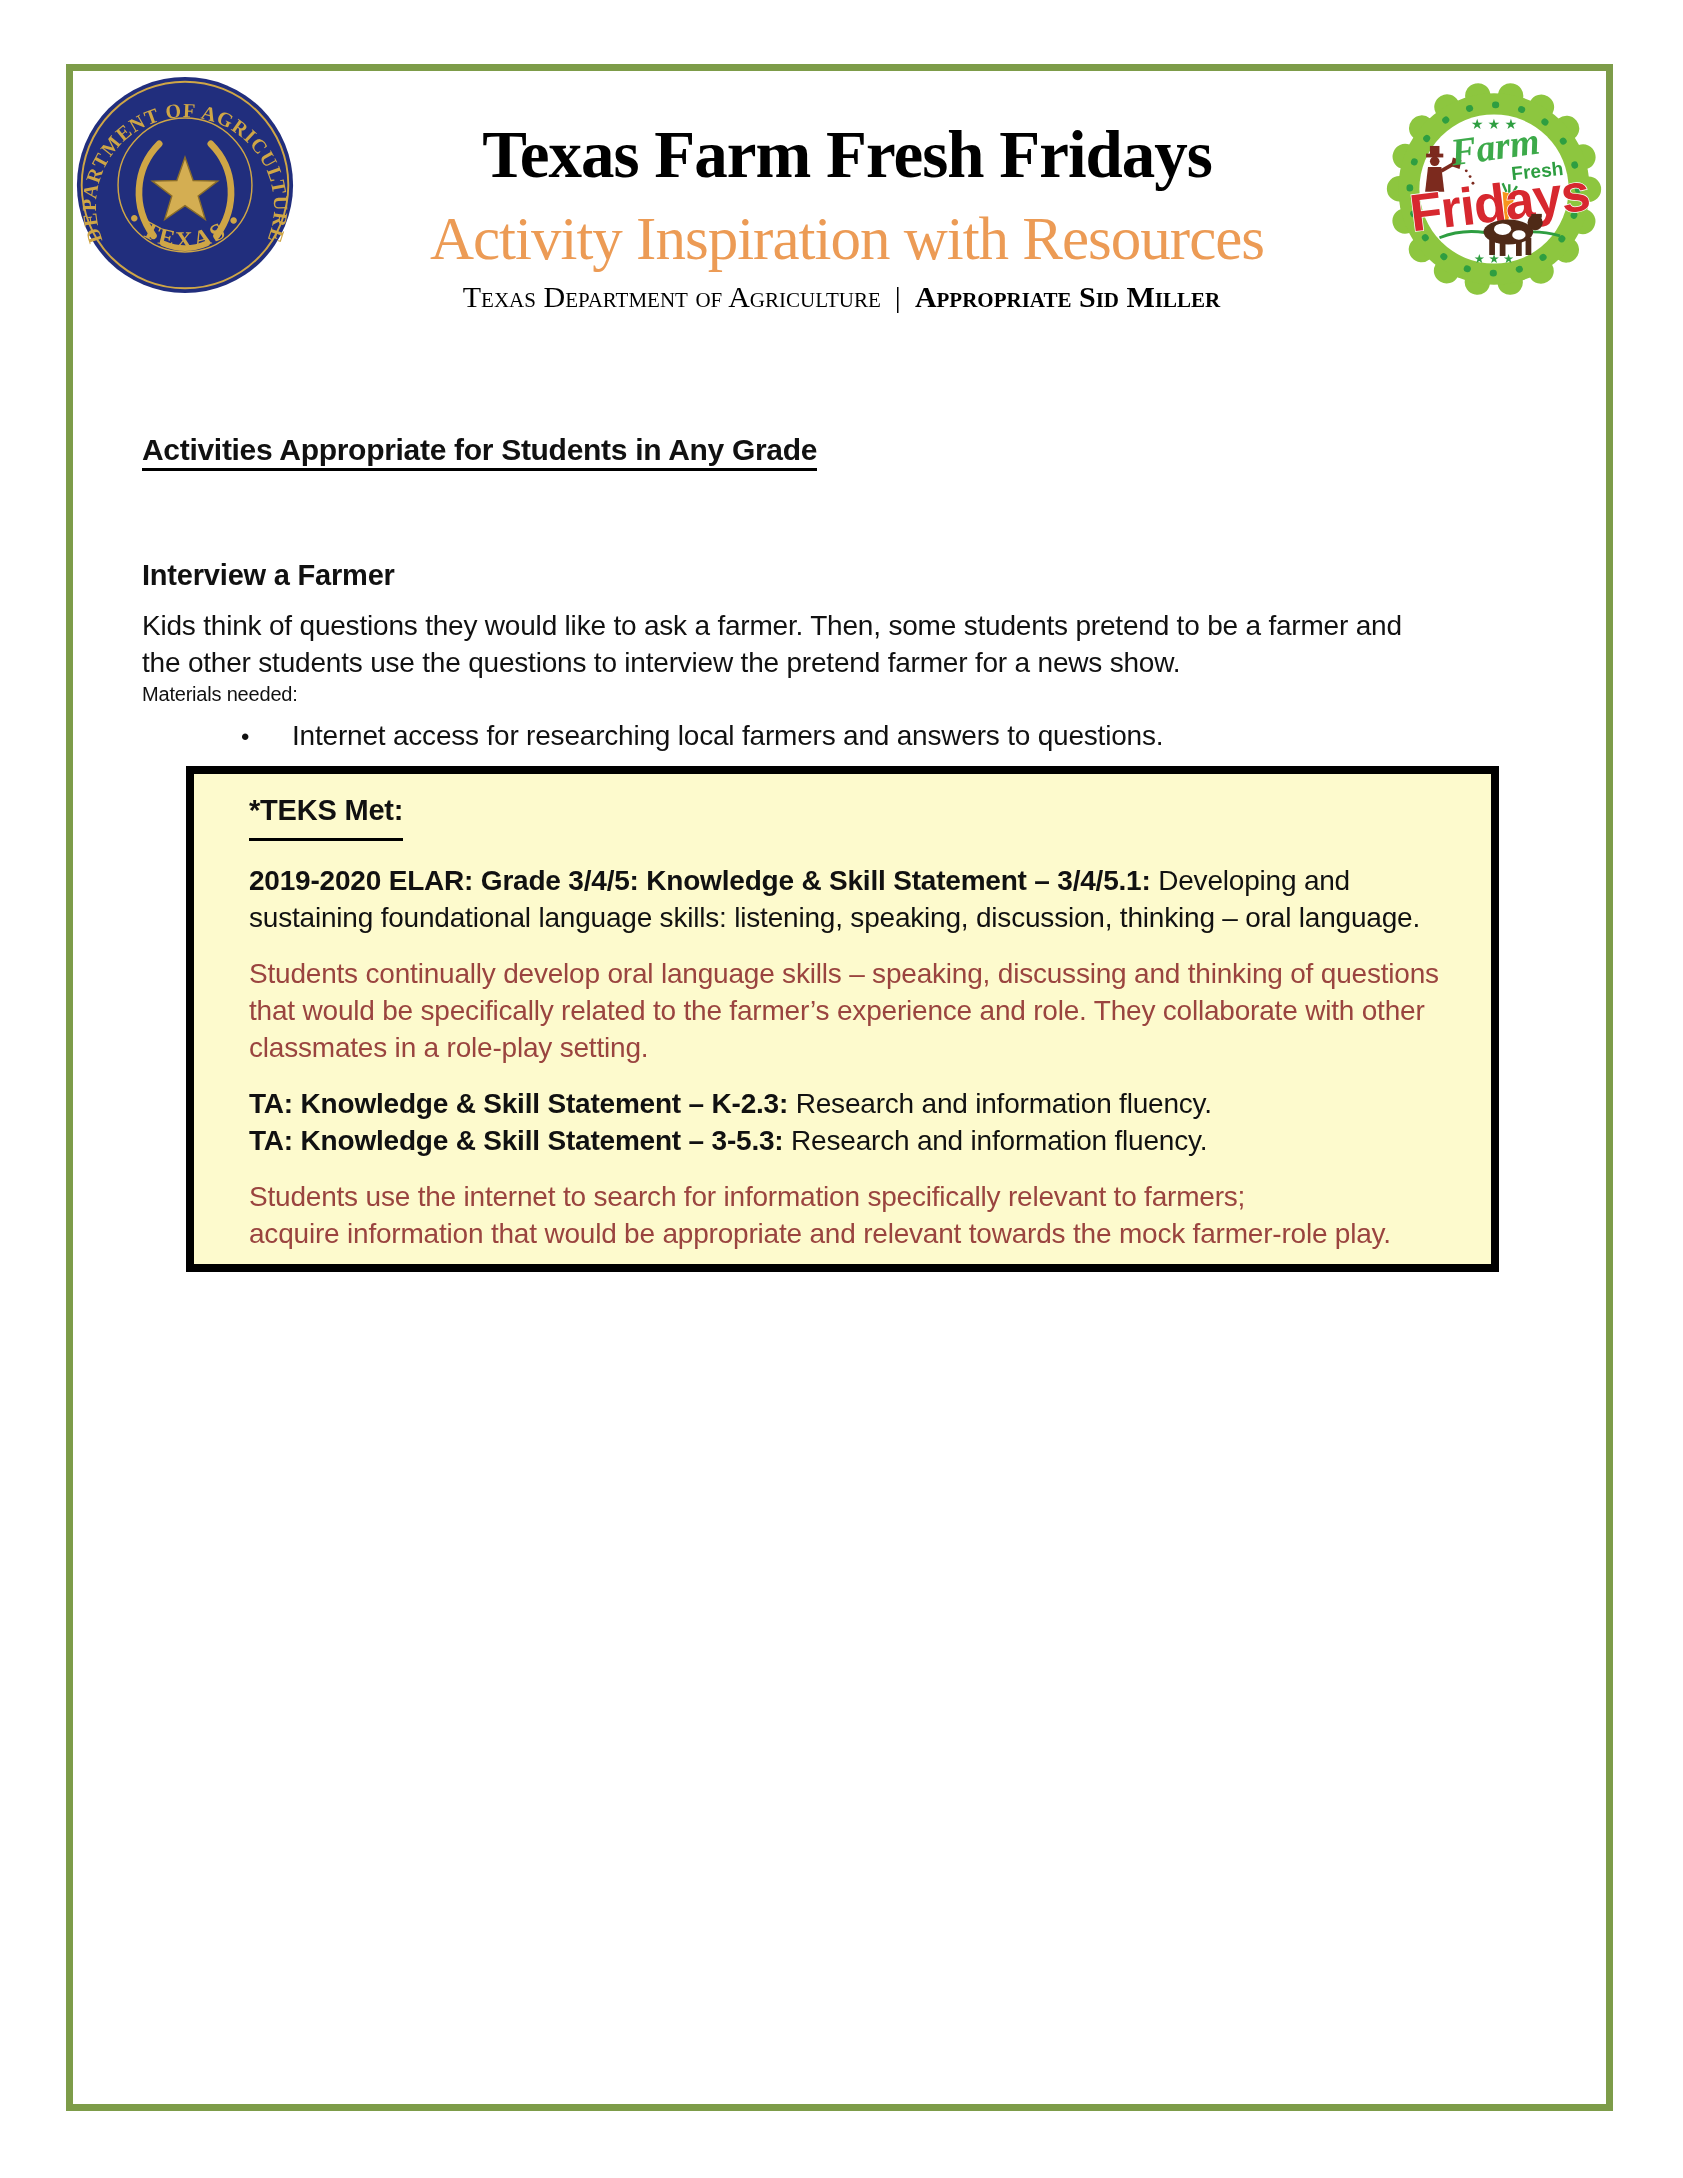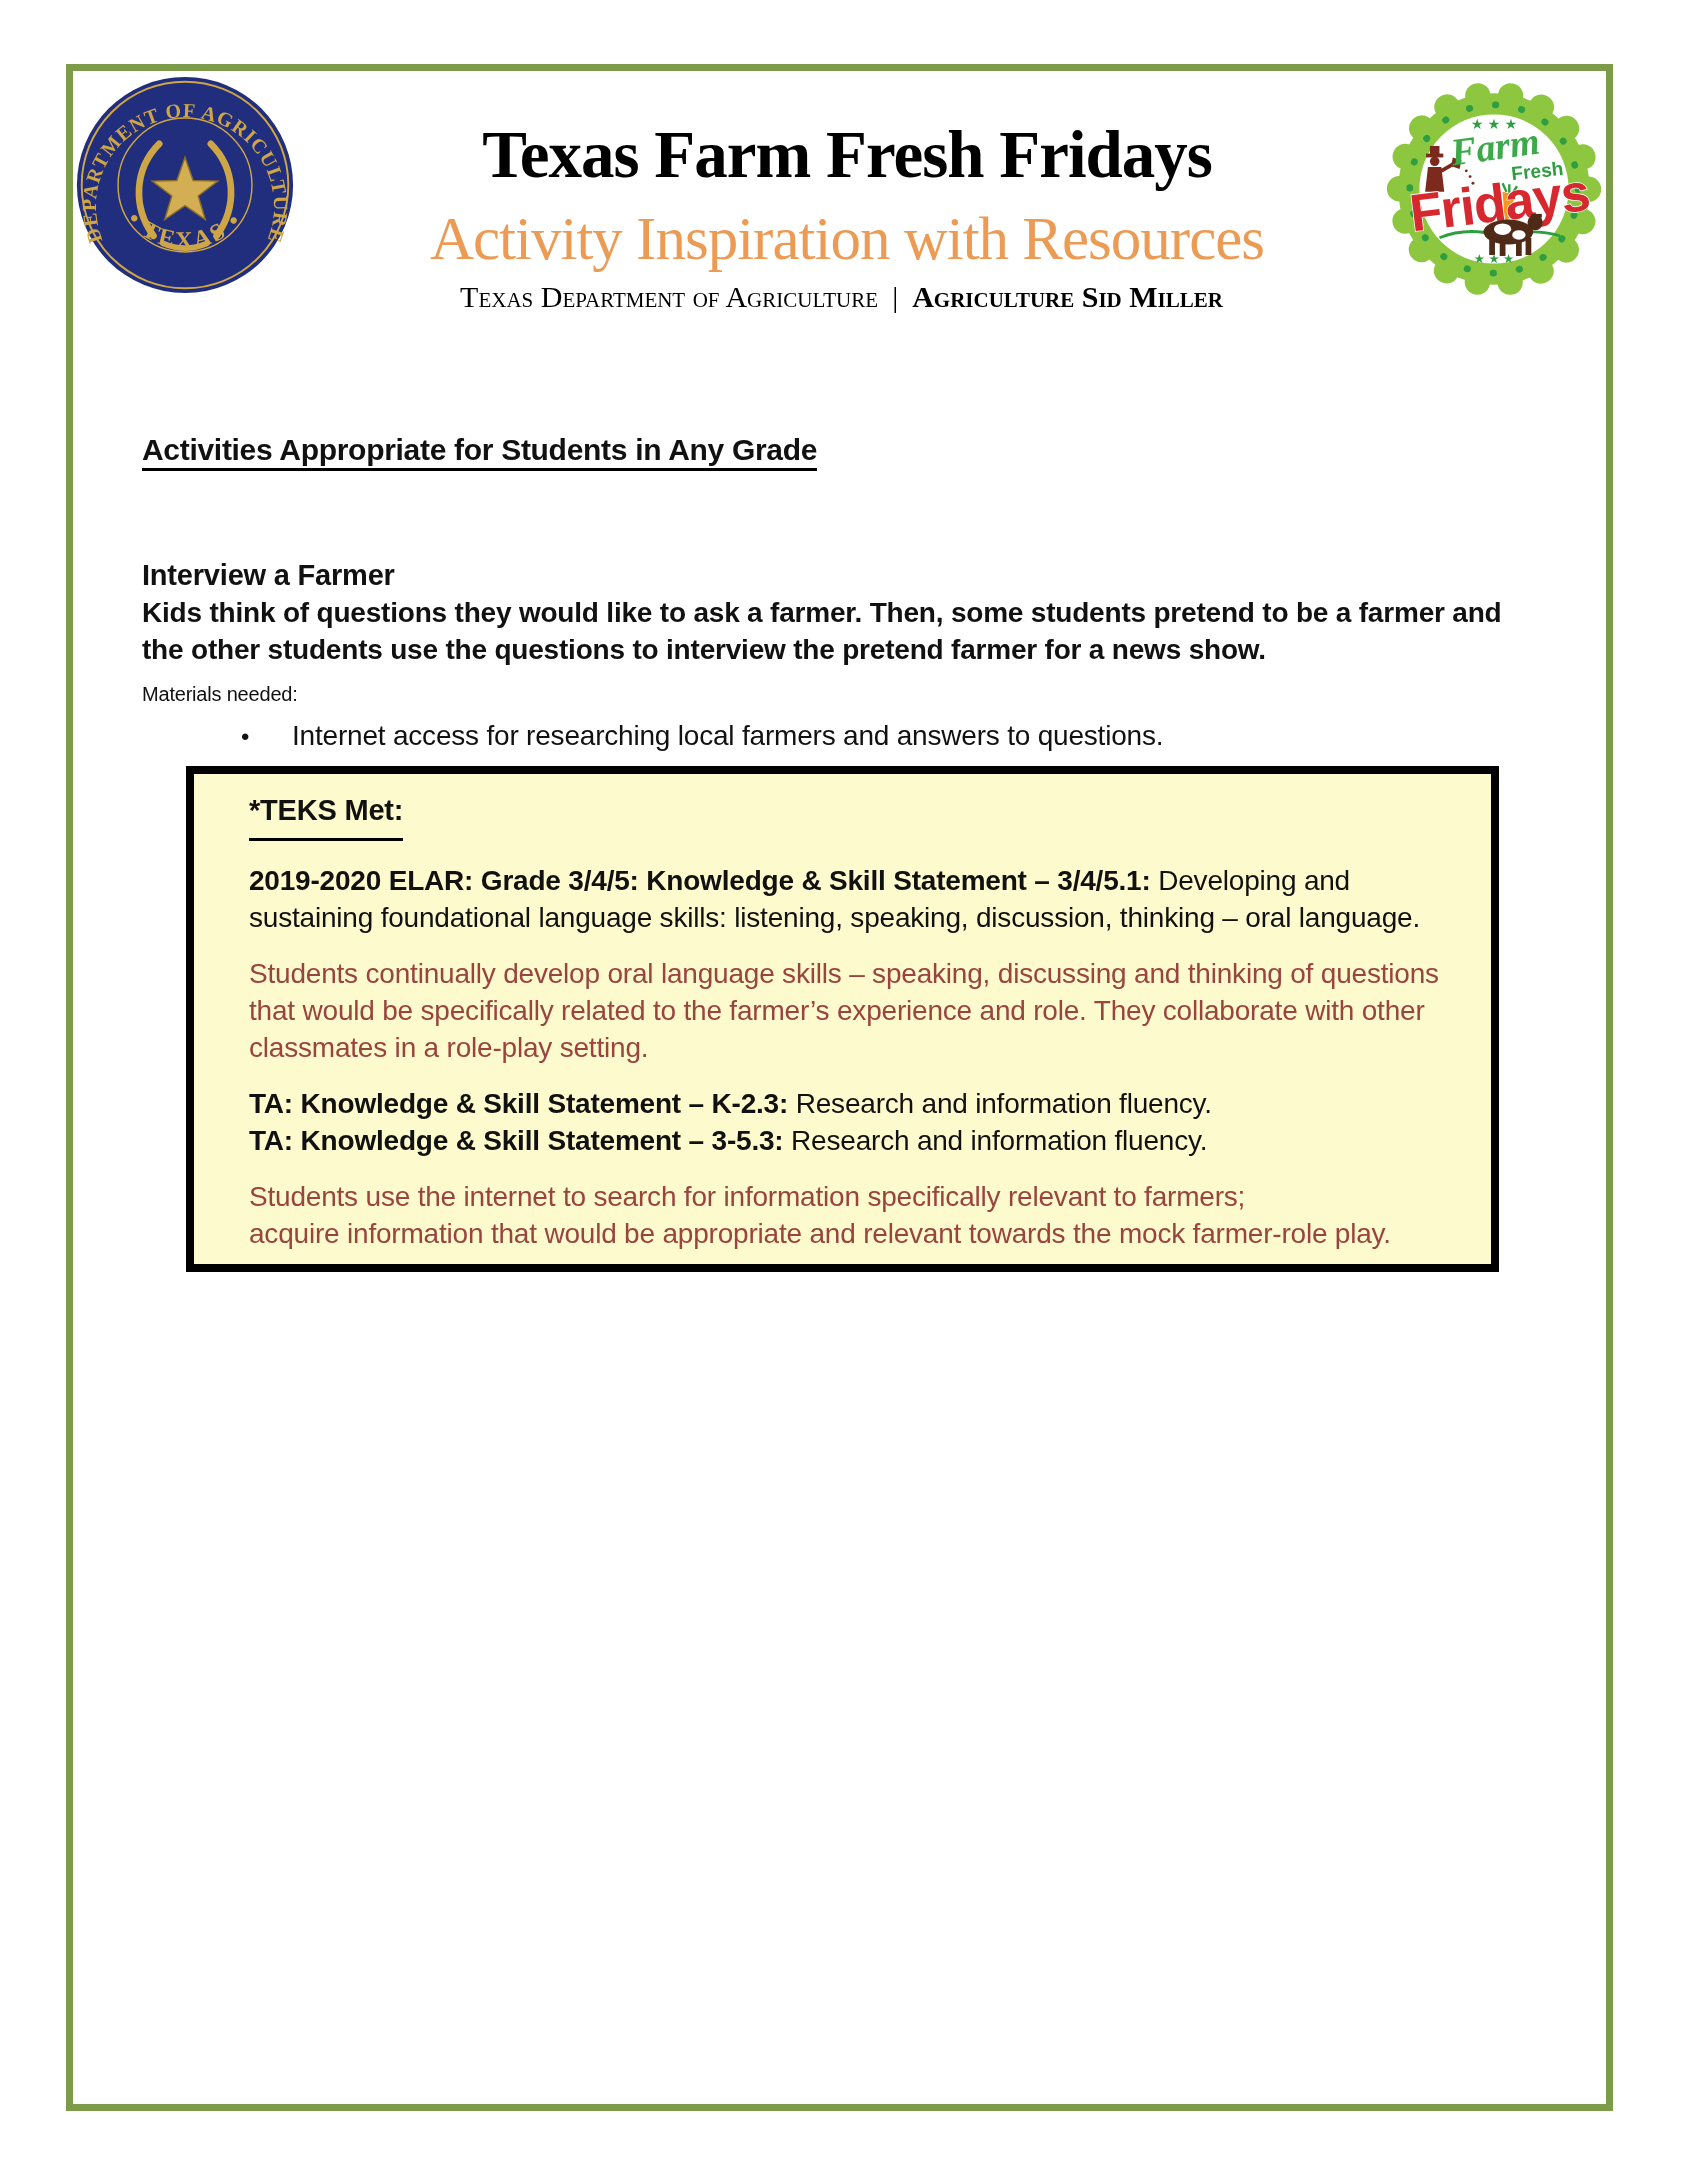--- a/index.html
+++ b/index.html
@@ -15,21 +15,21 @@
   .doc-title{font-size:67px;font-weight:bold;color:#000000;line-height:1.0;letter-spacing:-1px;}
   .doc-subtitle{font-size:61px;font-weight:normal;color:#ec9b55;line-height:1.0;margin-top:20px;letter-spacing:-1px;}
   .agency-line{position:absolute;left:0;top:280px;width:1683px;text-align:center;
         font-family:"Liberation Serif", serif;font-variant:small-caps;font-size:30px;color:#000;}
   .agency-line .sep{padding:0 14px;font-weight:normal;}
   .agency-line .bold{font-weight:bold;}
   
   .section-heading{position:absolute;left:142px;top:433px;font-size:30px;font-weight:bold;letter-spacing:-0.3px;}
   .section-heading span{border-bottom:3px solid #000;padding-bottom:2px;margin-top:8px;}
   .activity-title{position:absolute;left:142px;top:559px;font-size:29px;font-weight:bold;letter-spacing:-0.2px;}
-  .activity-desc{position:absolute;left:142px;top:594px;font-size:28px;line-height:37px;letter-spacing:-0.2px;white-space:nowrap;font-weight:bold;}
+  .activity-desc{position:absolute;left:142px;top:607px;font-size:28px;line-height:37px;letter-spacing:-0.2px;white-space:nowrap;}
   .materials-label{position:absolute;left:142px;top:683px;font-size:20px;letter-spacing:-0.2px;}
   .bullet-item{position:absolute;left:142px;top:720px;font-size:28px;letter-spacing:-0.2px;white-space:nowrap;}
   .bullet-item .dot{display:inline-block;width:51px;padding-left:99px;font-size:24px;}
   
   .teks-box{position:absolute;left:186px;top:766px;width:1313px;height:506px;box-sizing:border-box;
         border:8px solid #000;background:#fdfacd;padding:18px 20px 0 55px;}
   .teks-heading{font-size:29px;font-weight:bold;line-height:37px;margin-bottom:33px;letter-spacing:-0.2px;}
   .teks-heading span{border-bottom:3px solid #000;padding-bottom:12px;}
   .tpara{margin:0 0 19px 0;}
   .tline{font-size:28px;line-height:37px;letter-spacing:-0.2px;white-space:nowrap;}
@@ -63,21 +63,21 @@
       <path d="M 92,176 Q 115,186 138,176" stroke="#cfa646" stroke-width="6" fill="none" stroke-linecap="round"></path>
       <polygon points="115,86 123.5,110.3 149.2,110.9 128.8,126.5 136.2,151.1 115,136.5 93.8,151.1 101.2,126.5 80.8,110.9 106.5,110.3" fill="#d4ae52" stroke="#8a6d2a" stroke-width="1.5"></polygon>
     </svg>
   </div>
 
   <div class="title-block">
     <div class="doc-title">Texas Farm Fresh Fridays</div>
     <div class="doc-subtitle">Activity Inspiration with Resources</div>
   </div>
   <div class="agency-line">
-    <span>Texas Department of Agriculture</span><span class="sep">|</span><span class="bold">Agriculture Sid Miller</span>
+    <span>Texas Department of Agriculture</span><span class="sep">|</span><span class="bold">Appropriate Sid Miller</span>
   </div>
 
   <div class="fff-badge">
     <svg viewBox="0 0 230 230" width="220" height="220">
       <circle cx="115" cy="115" r="99" fill="none" stroke="#8dc63f" stroke-width="26" stroke-dasharray="0.5 34" stroke-linecap="round"></circle>
       <circle cx="115" cy="115" r="100" fill="#8dc63f"></circle>
       <circle cx="115" cy="115" r="88" fill="none" stroke="#2e9e41" stroke-width="7" stroke-dasharray="0.5 27.2" stroke-linecap="round"></circle>
       <circle cx="115" cy="115" r="78" fill="#ffffff"></circle>
       <text x="115" y="52" text-anchor="middle" font-size="15" fill="#2e9e41">★ ★ ★</text>
       <g fill="#7c2a1e">

